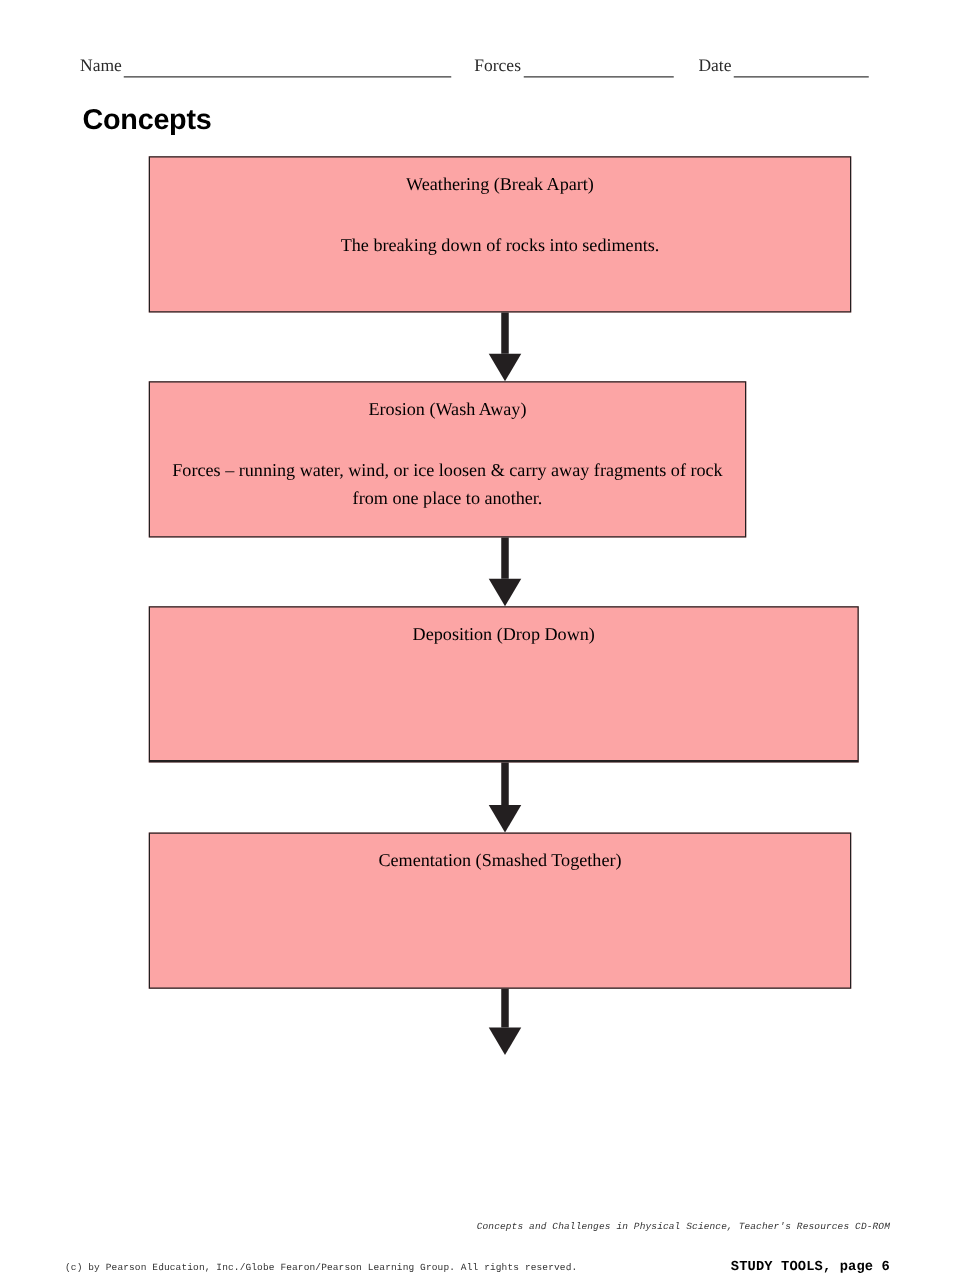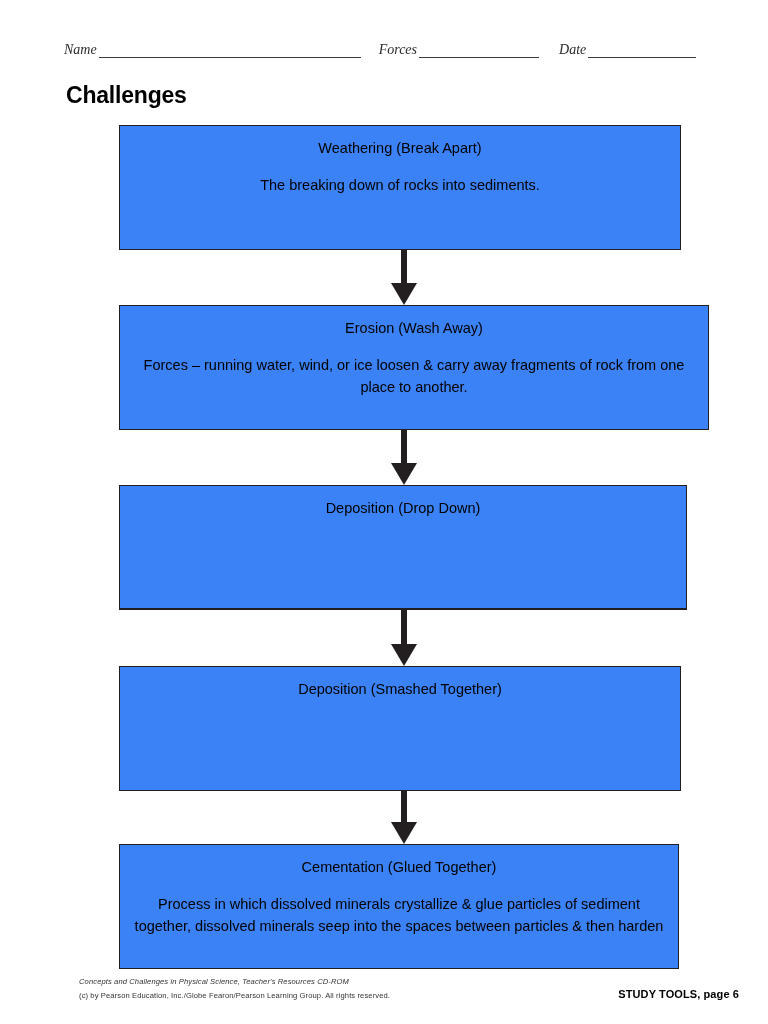--- a/index.html
+++ b/index.html
@@ -24,22 +24,22 @@
     width: 660px;
     height: 22px;
     display: flex;
     align-items: flex-end;
     font-family: "Liberation Serif", serif;
     font-size: 14px;
     color: #2b2b2b;
   }
   .field {
     display: flex;
+    align-items: flex-end;
     height: 20px;
-    font-style: italic;
   }
   .field-label {
     white-space: nowrap;
     padding-right: 2px;
     line-height: 16px;
   }
   .rule {
     border-bottom: 1.2px solid #3a3a3a;
     height: 15px;
   }
@@ -66,42 +66,43 @@
     position: absolute;
     left: 0;
     top: 0;
     width: 768px;
     height: 1024px;
   }
   .node {
     position: absolute;
     box-sizing: border-box;
     border: 1.3px solid #231f20;
-    background: #3b82f6;
+    background: #fca5a5;
     padding-top: 12px;
     text-align: center;
+    font-family: Liberation Serif, serif;
   }
   .node .node-title {
     font-size: 14.5px;
     line-height: 20px;
     color: #000;
   }
   .node .node-body {
     font-size: 14.5px;
     line-height: 22px;
     color: #000;
-    margin-top: 16px;
+    margin-top: 28px;
     padding-left: 10px;
     padding-right: 10px;
     white-space: pre-wrap;
   }
 
   
   #node-0 { left: 119px; top: 125px;  width: 562px; height: 125px; }
-  #node-1 { left: 119px; top: 305px;  width: 590px; height: 125px; }
+  #node-1 { left: 119px; top: 305px;  width: 478px; height: 125px; }
   #node-2 { left: 119px; top: 485px;  width: 568px; height: 125px; }
   #node-3 { left: 119px; top: 666px;  width: 562px; height: 125px; }
   #node-4 { left: 119px; top: 844px;  width: 560px; height: 125px; }
 
   
   #node-2 { border-bottom-width: 2.4px; }
   #node-0 { border-bottom-width: 1.8px; }
 
   
   .arrow {
@@ -133,37 +134,38 @@
   #arrow-2 { left: 391px; top: 610px; height: 56px; }
   #arrow-2 .shaft { height: 34px; }
   #arrow-2 .head  { top: 34px; }
   #arrow-3 { left: 391px; top: 791px; height: 53px; }
   #arrow-3 .shaft { height: 31px; }
   #arrow-3 .head  { top: 31px; }
 
   
   .footer {
     position: absolute;
-    left: 79px;
+    left: 52px;
     top: 976px;
     width: 660px;
-    font-family: Liberation Sans, sans-serif;
+    font-family: Liberation Mono, monospace;
     color: #333;
+    text-align: right;
   }
   .footer-credit {
     font-size: 7.6px;
     font-style: italic;
     line-height: 12px;
     letter-spacing: 0.1px;
   }
   .footer-row {
     display: flex;
     justify-content: space-between;
     align-items: baseline;
-    margin-top: 0;
+    margin-top: 20px;
   }
   .footer-copyright {
     font-size: 7.6px;
     line-height: 12px;
     letter-spacing: 0.1px;
   }
   .footer-page {
     font-size: 11px;
     font-weight: bold;
     color: #000;
@@ -184,21 +186,21 @@
     <span class="field-label">Forces</span>
     <span class="rule rule-class"></span>
   </div>
   <div class="spacer-b"></div>
   <div class="field">
     <span class="field-label">Date</span>
     <span class="rule rule-date"></span>
   </div>
 </div>
 
-<div class="page-title">Challenges</div>
+<div class="page-title">Concepts</div>
 
 <div class="flow">
 
   <div class="node" id="node-0">
     <div class="node-title">Weathering (Break Apart)</div>
     <div class="node-body">The breaking down of rocks into sediments.</div>
   </div>
 
   <div class="arrow" id="arrow-0">
     <div class="shaft"></div>
@@ -218,32 +220,28 @@
   <div class="node" id="node-2">
     <div class="node-title">Deposition (Drop Down)</div>
   </div>
 
   <div class="arrow" id="arrow-2">
     <div class="shaft"></div>
     <div class="head"></div>
   </div>
 
   <div class="node" id="node-3">
-    <div class="node-title">Deposition (Smashed Together)</div>
+    <div class="node-title">Cementation (Smashed Together)</div>
   </div>
 
   <div class="arrow" id="arrow-3">
     <div class="shaft"></div>
     <div class="head"></div>
   </div>
 
-  <div class="node" id="node-4">
-    <div class="node-title">Cementation (Glued Together)</div>
-    <div class="node-body">Process in which dissolved minerals crystallize &amp; glue particles of sediment together, dissolved minerals seep into the spaces between particles &amp; then harden</div>
-  </div>
 
 </div>
 
 <div class="footer">
   <div class="footer-credit">Concepts and Challenges in Physical Science, Teacher's Resources CD-ROM</div>
   <div class="footer-row">
     <div class="footer-copyright">(c) by Pearson Education, Inc./Globe Fearon/Pearson Learning Group. All rights reserved.</div>
     <div class="footer-page">STUDY TOOLS, page 6</div>
   </div>
 </div>

